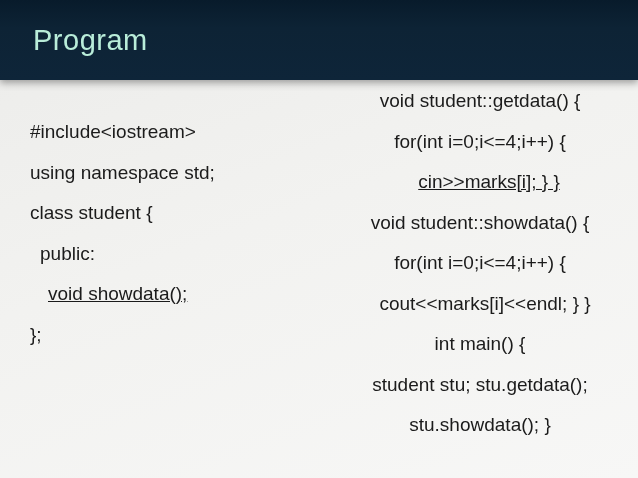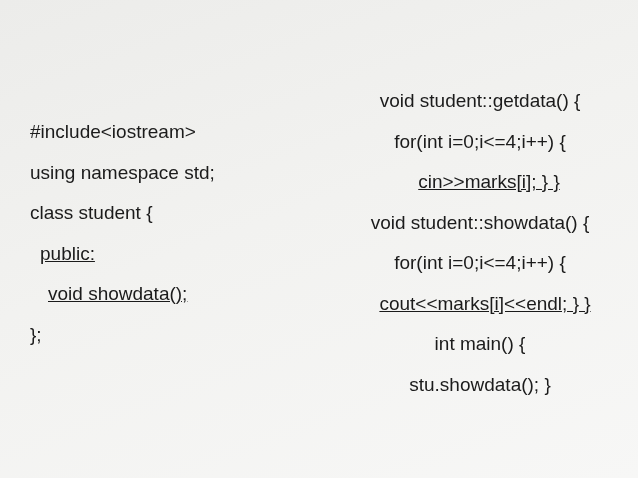--- a/index.html
+++ b/index.html
@@ -37,42 +37,46 @@
     position: absolute;
     color: #1b1b1b;
     font-size: 19px;
     z-index: 1;
   }
   .code-line {
     line-height: 40.5px;
     white-space: pre;
   }
   .indent-0 { padding-left: 0; }
-  .indent-1 { padding-left: 10px; text-decoration: underline; }
+  .indent-1 { padding-left: 10px; }
   .indent-2 { padding-left: 18px; text-decoration: underline; }
   .code-left  { left: 30px;  top: 112px; width: 290px; }
   .code-right { left: 325px; top: 81px; width: 310px; text-align: center; }
 </style>
 </head>
 <body>
 
 <div class="slide">
+  <div class="header">
+    <div class="title">Program</div>
+  </div>
 
   <div class="code-col code-left">
       <div class="code-line indent-0">#include&lt;iostream&gt;</div>
       <div class="code-line indent-0">using namespace std;</div>
       <div class="code-line indent-0">class student {</div>
       <div class="code-line indent-1">public:</div>
       <div class="code-line indent-2">void showdata();</div>
       <div class="code-line indent-0">};</div>
     </div>
 
   <div class="code-col code-right">
       <div class="code-line indent-0">void student::getdata() {</div>
       <div class="code-line indent-0">for(int i=0;i&lt;=4;i++) {</div>
       <div class="code-line indent-2">cin&gt;&gt;marks[i]; } }</div>
       <div class="code-line indent-0">void student::showdata() {</div>
       <div class="code-line indent-0">for(int i=0;i&lt;=4;i++) {</div>
       <div class="code-line indent-1">cout&lt;&lt;marks[i]&lt;&lt;endl; } }</div>
       <div class="code-line indent-0">int main() {</div>
+      <div class="code-line indent-0">student stu; stu.getdata();</div>
       <div class="code-line indent-0">stu.showdata(); }</div>
     </div>
 </div>
 
 </body></html>

